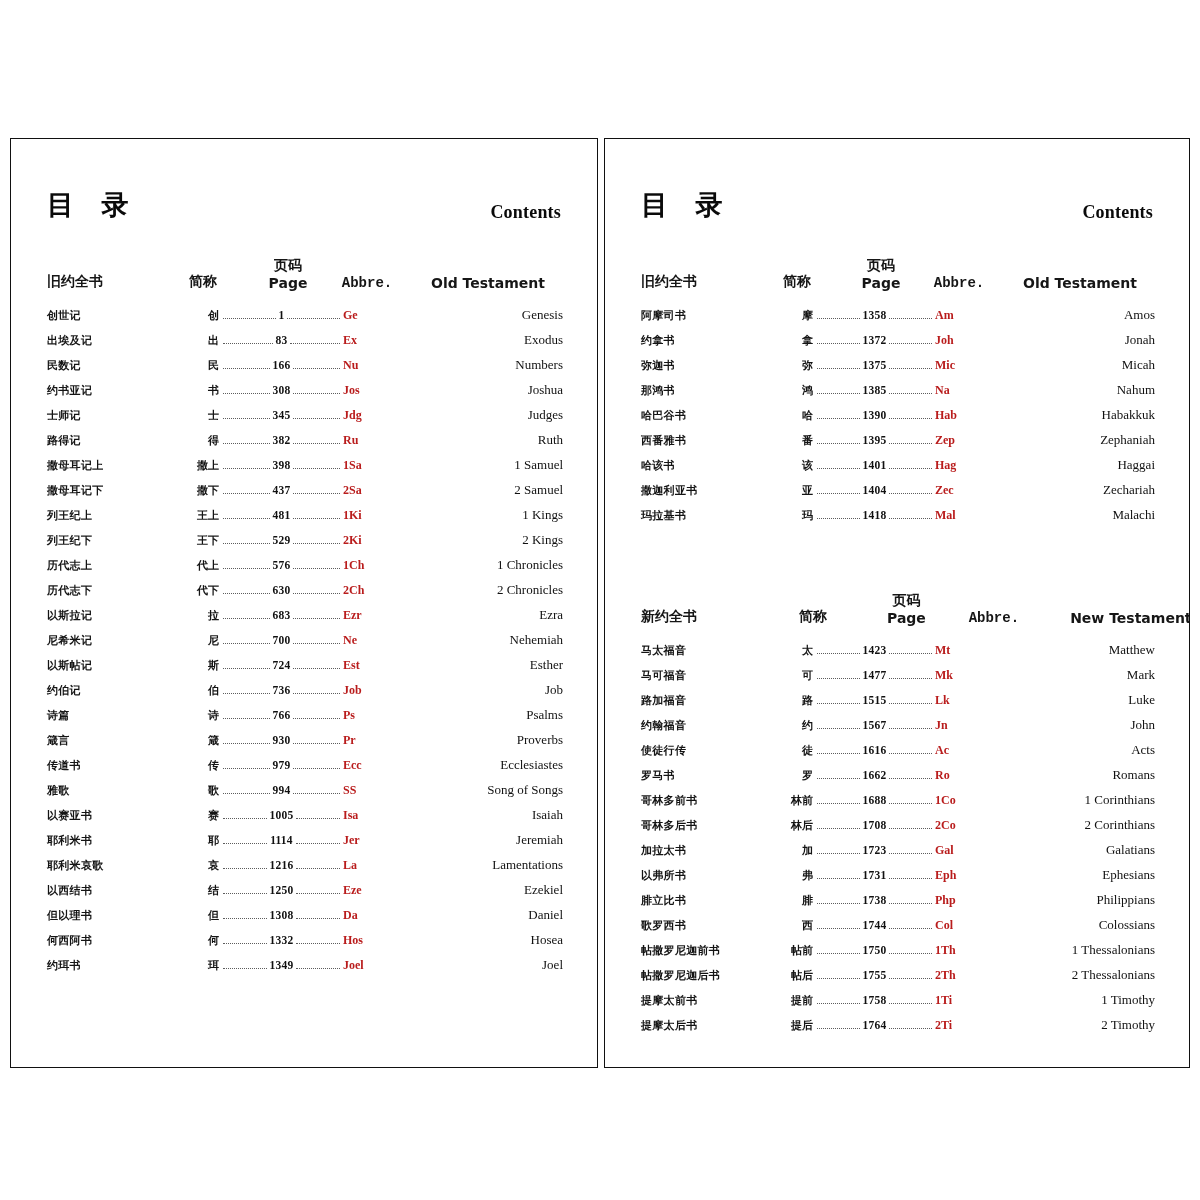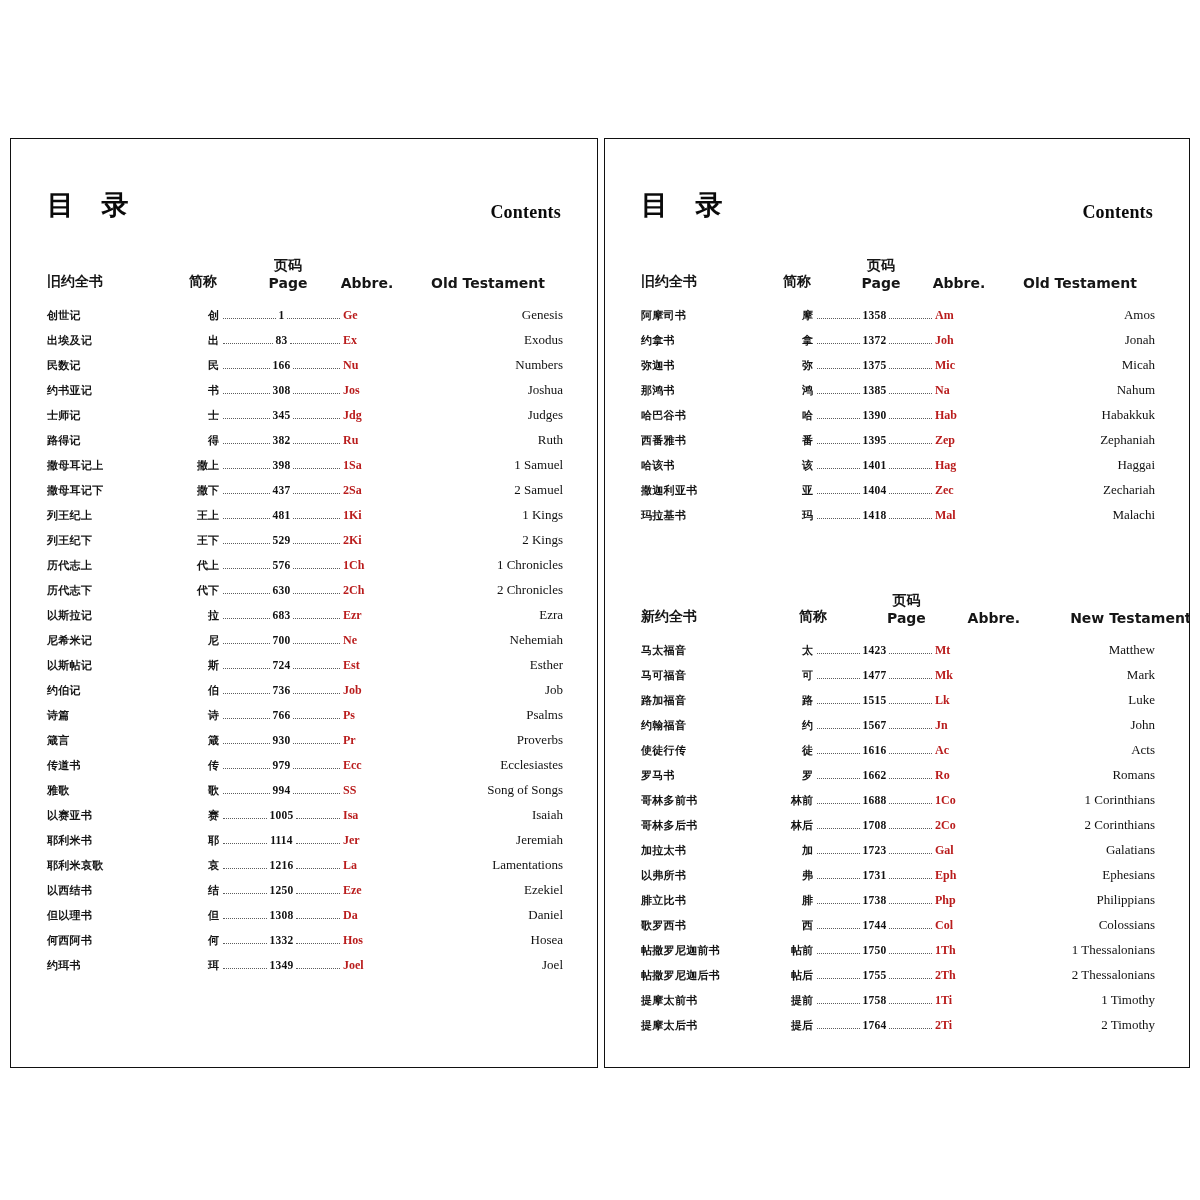--- a/index.html
+++ b/index.html
@@ -66,21 +66,21 @@
     font-weight:bold;
     font-size:14px;
     color:#161616;
     margin-bottom:16px;
     padding:0 10px 0 14px;
   }
   .hdr.nt{margin-top:26px;gap:16px;}
   .hdr .h-cn{width:142px;flex:0 0 142px;}
   .hdr .h-abbr-cn{width:72px;flex:0 0 72px;text-align:left;}
   .hdr .h-page{flex:1 1 auto;text-align:center;padding-right:6px;margin-top:12px;}
-  .hdr .h-abbr{width:92px;flex:0 0 92px;text-align:center;}
+  .hdr .h-abbr{width:92px;flex:0 0 92px;text-align:center;font-family:Liberation Mono, monospace;}
   .hdr .h-en{width:150px;flex:0 0 150px;text-align:center;}
 
   
   .rows{padding:0 10px 0 14px;}
   .row{
     display:flex;
     align-items:baseline;
     height:25px;
     font-size:11.5px;
     color:#111;

